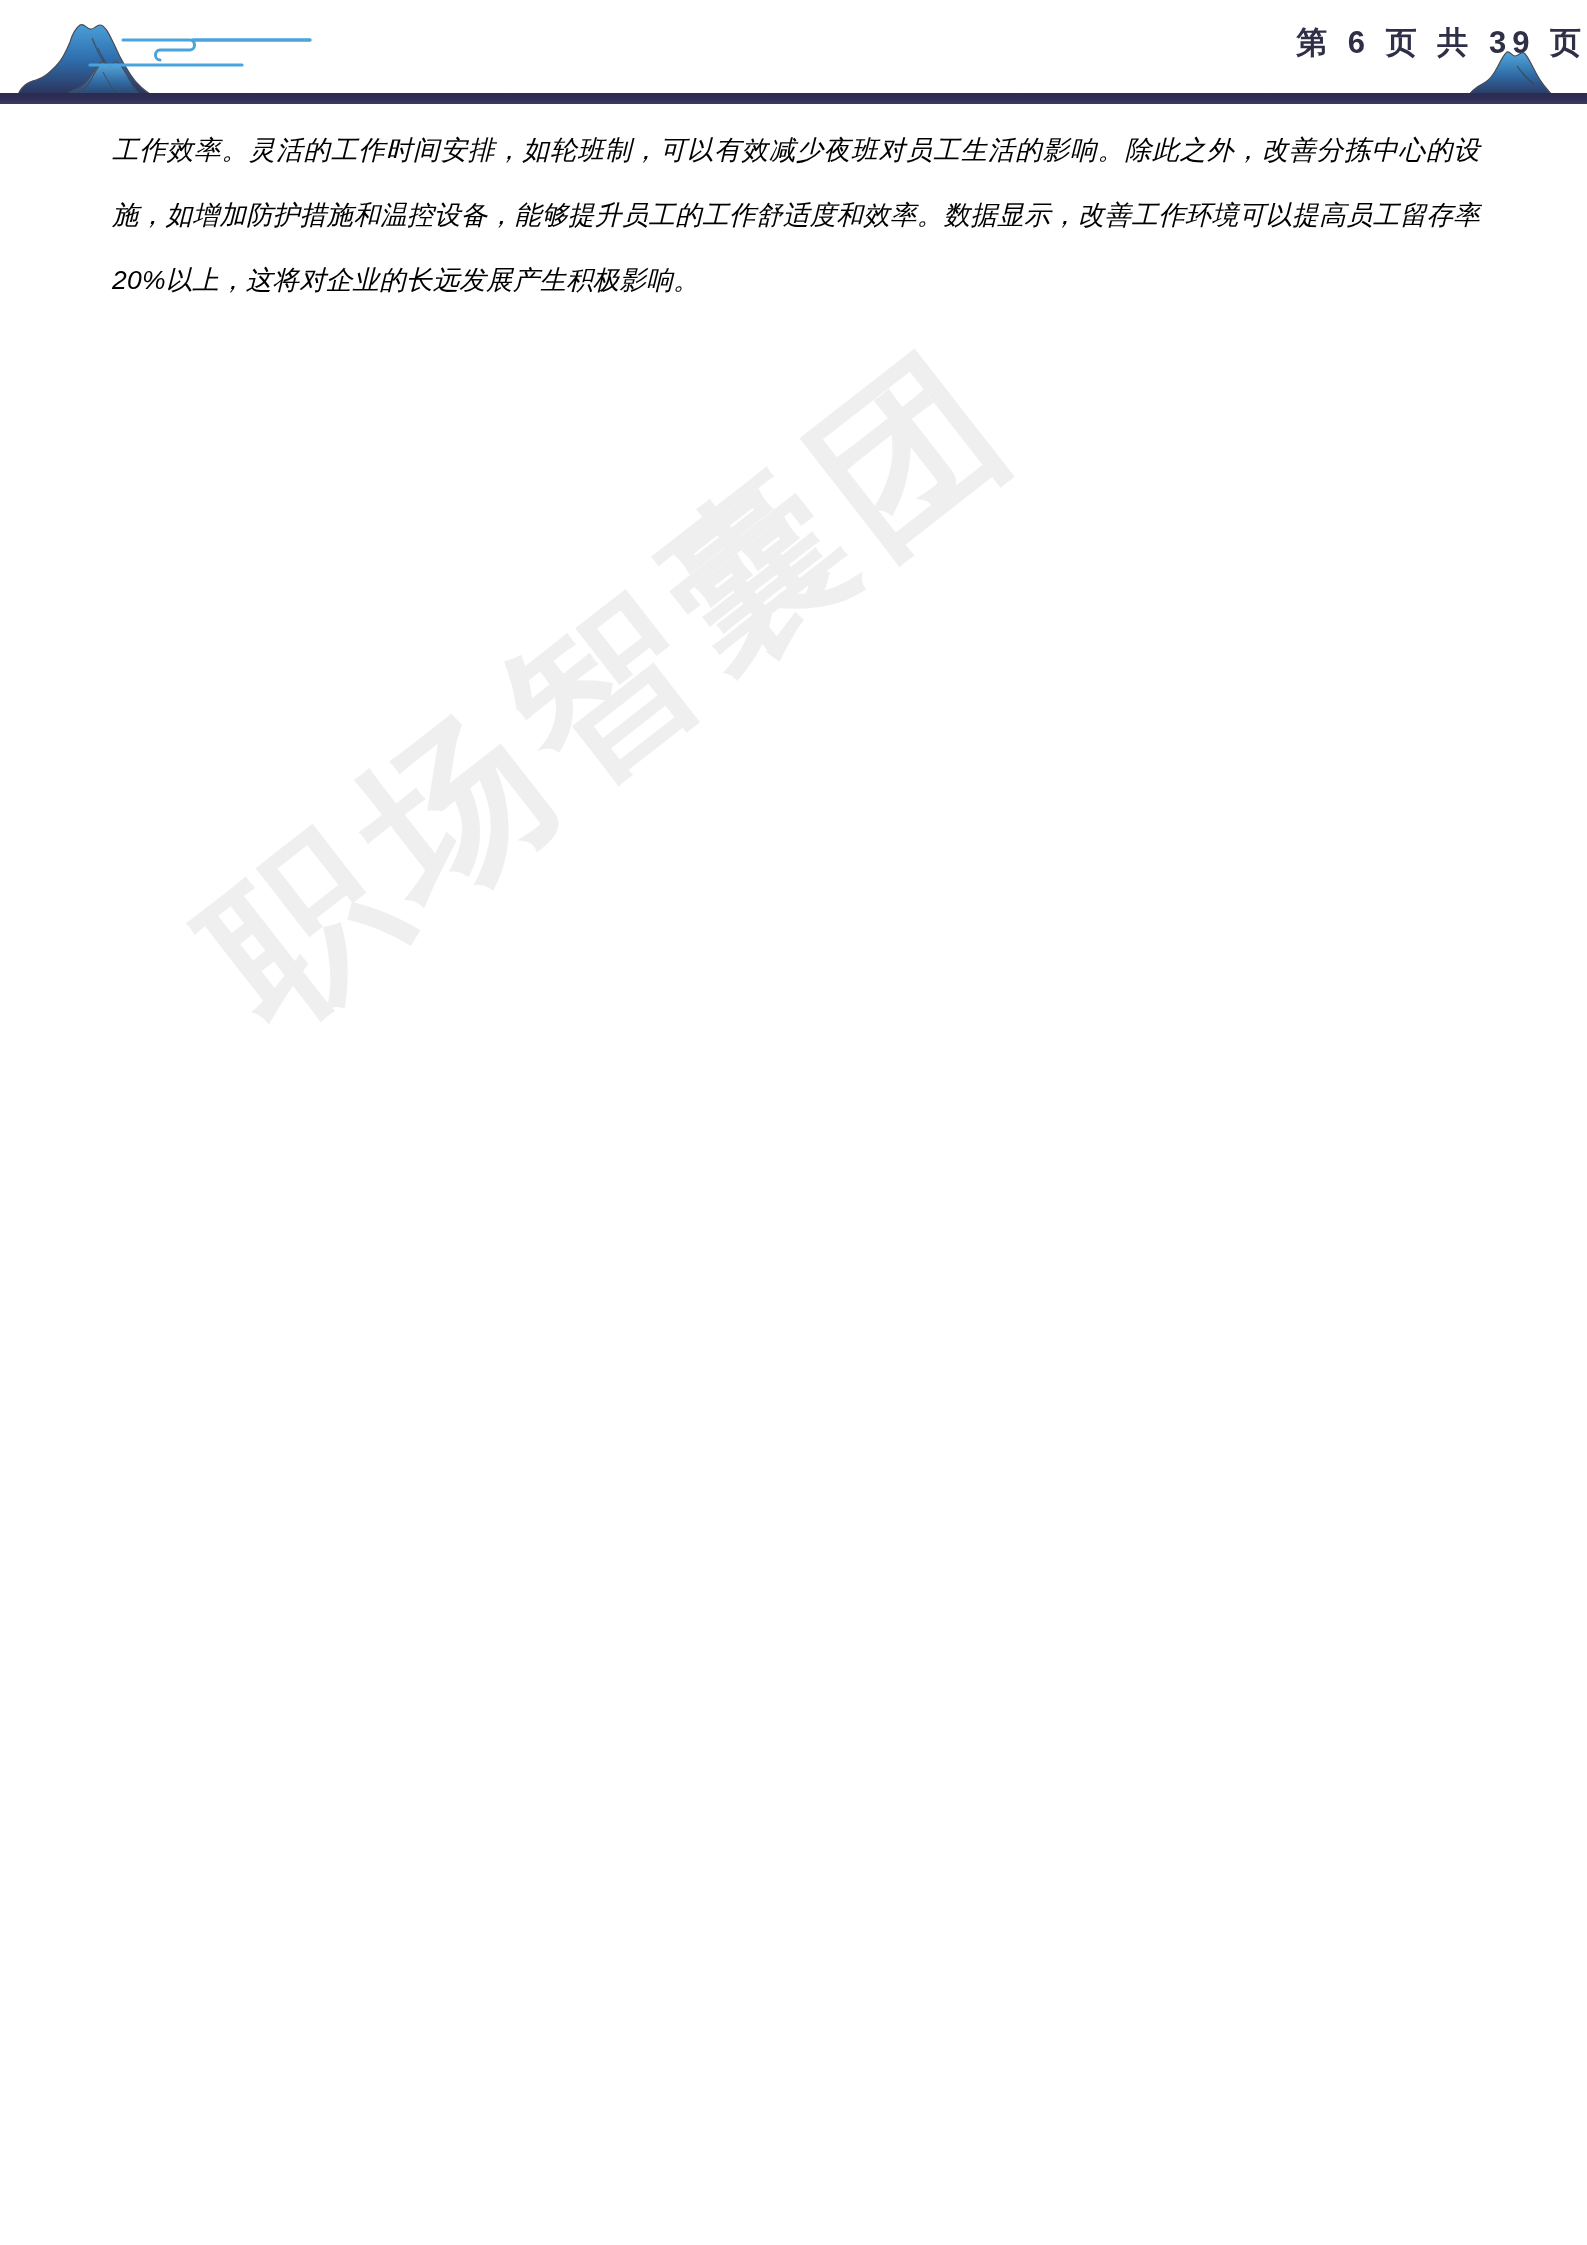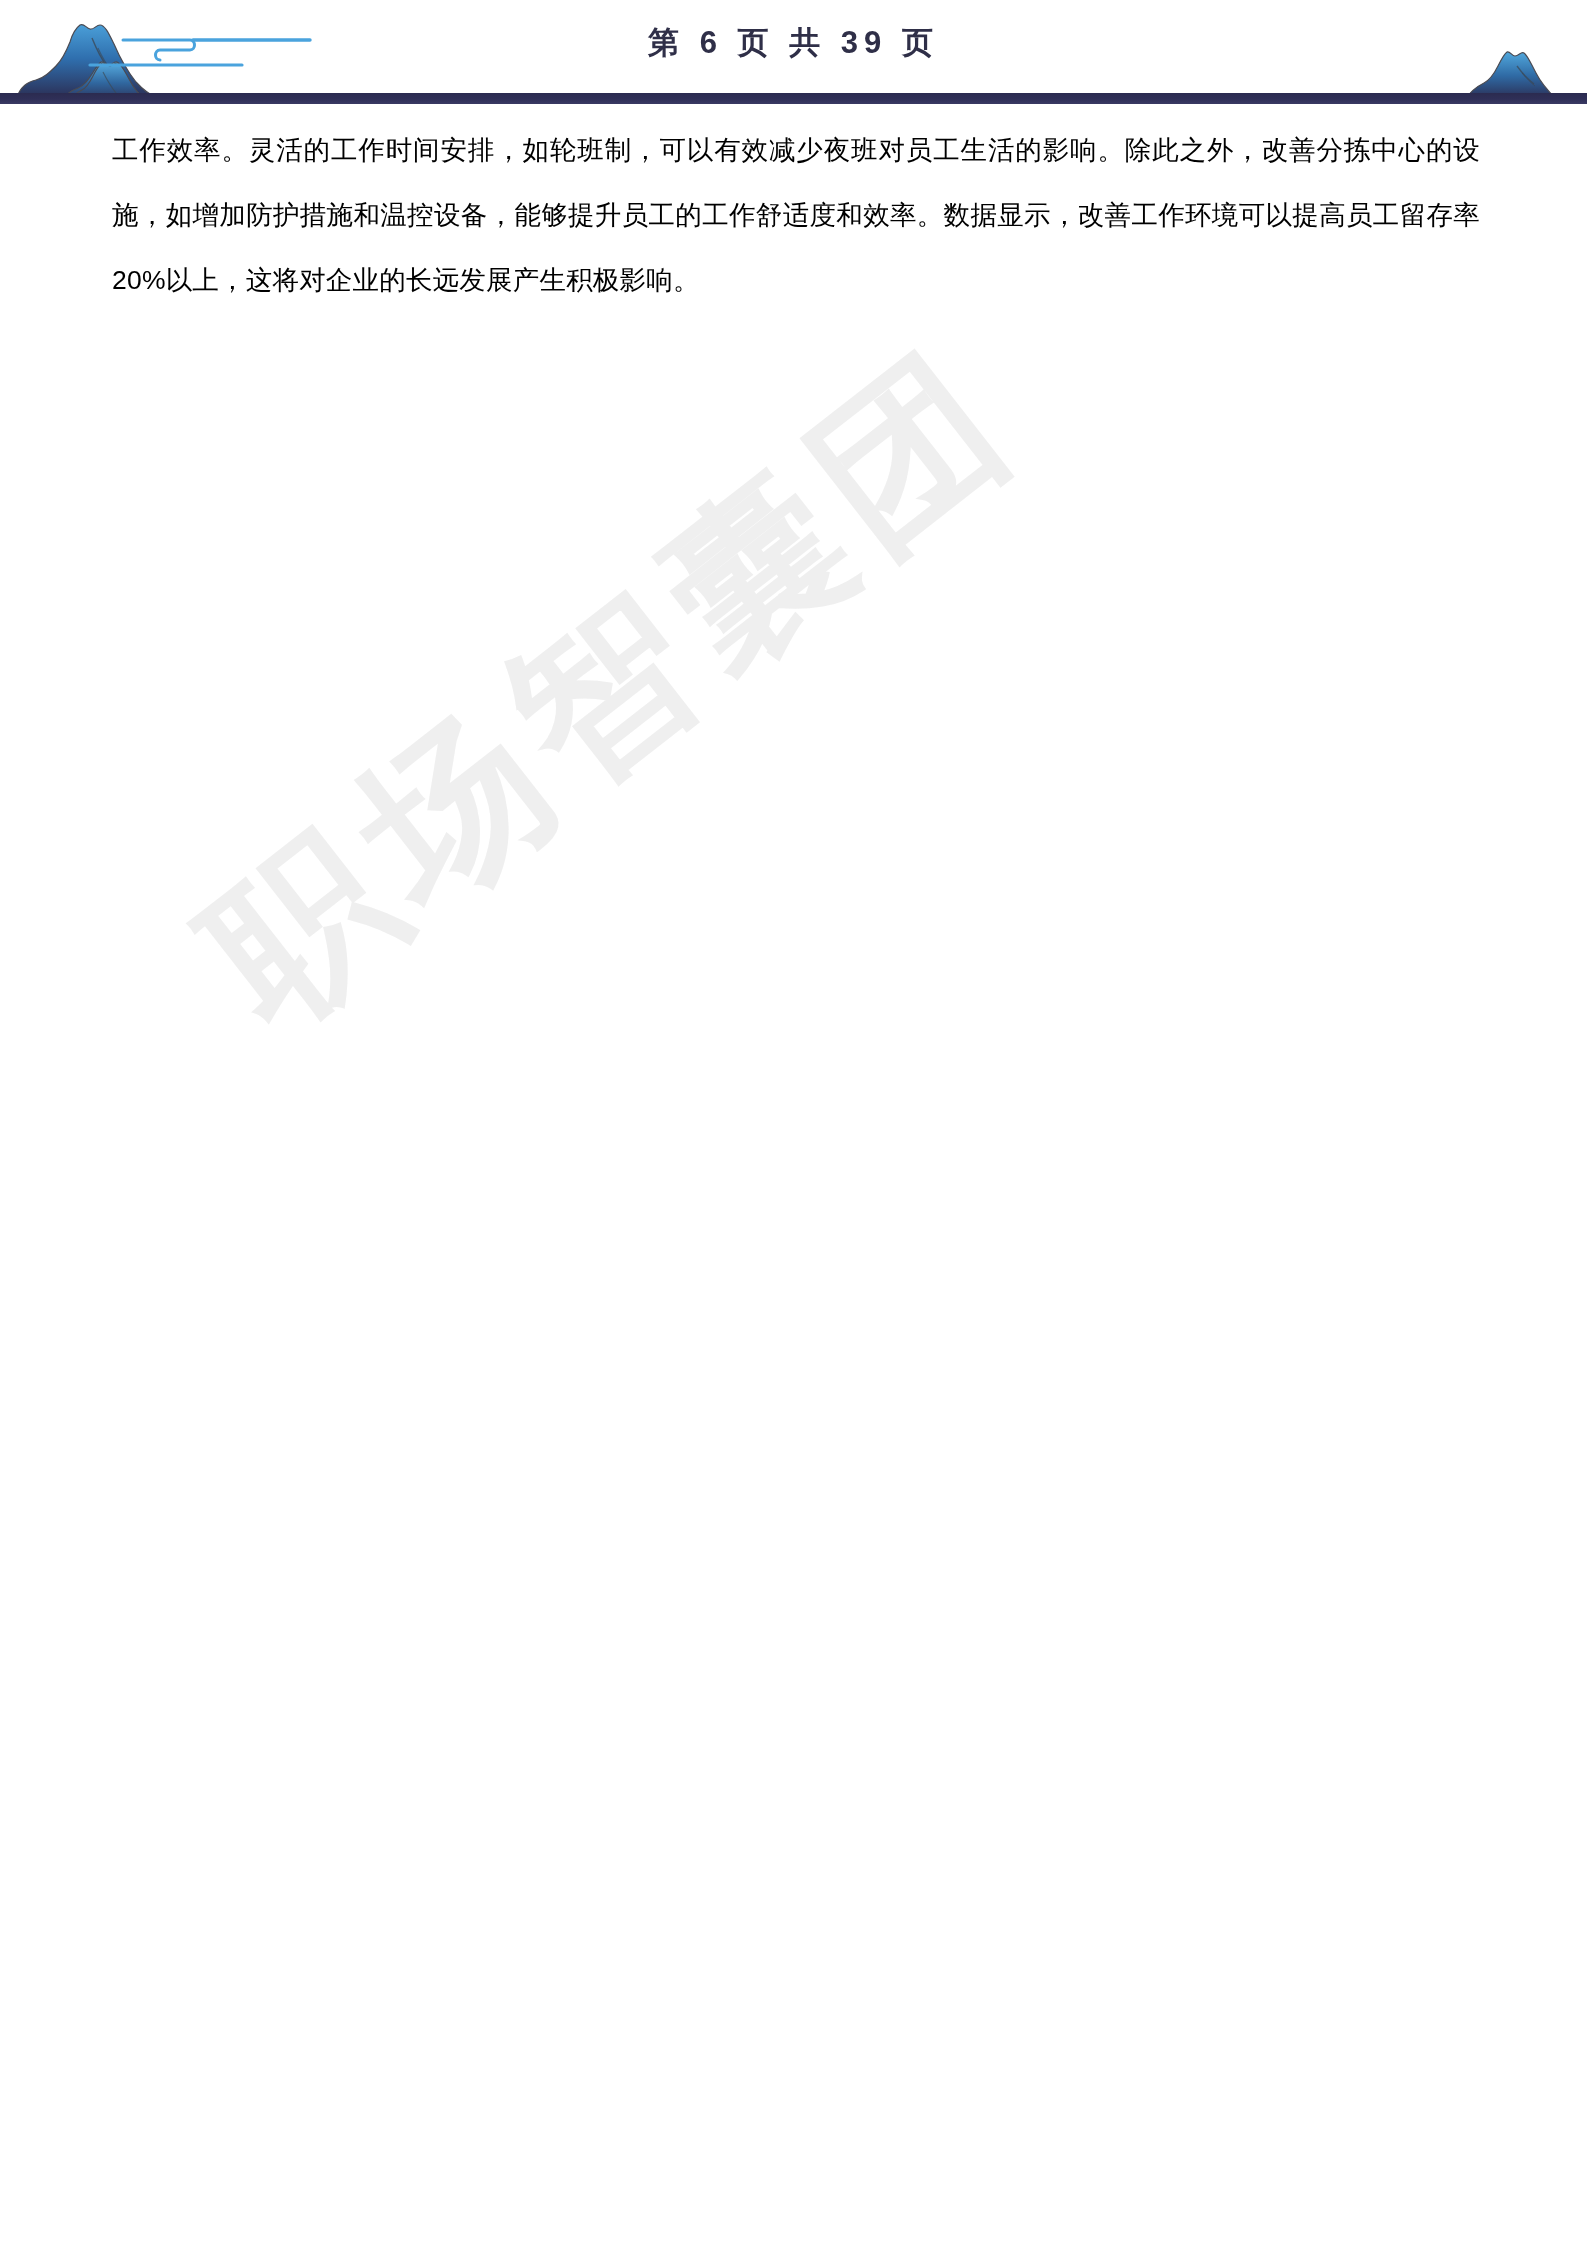--- a/index.html
+++ b/index.html
@@ -31,21 +31,21 @@
     width: 1587px;
     height: 11px;
     background: linear-gradient(180deg, #2b2b50 0%, #2f2f57 55%, #3a3a63 100%);
   }
 
   .header-title {
     position: absolute;
     left: 0;
     top: 22px;
     width: 1587px;
-    text-align: center;
+    text-align: right;
     font-size: 31px;
     font-weight: 700;
     letter-spacing: 6px;
     color: #2f2f48;
     white-space: pre;
   }
 
   
   .mtn-left {
     position: absolute;
@@ -62,20 +62,21 @@
     height: 84px;
   }
   .mtn-left svg, .mtn-right svg { display:block; width:100%; height:100%; }
 
   
   .doc-body {
     position: absolute;
     left: 112px;
     top: 118px;
     width: 1368px;
+    font-style: italic;
   }
 
   .para {
     margin: 0 0 0 0;
     font-size: 26.5px;
     line-height: 65px;
     color: #000000;
     text-align: justify;
     text-justify: inter-ideograph;
     letter-spacing: 0.2px;

